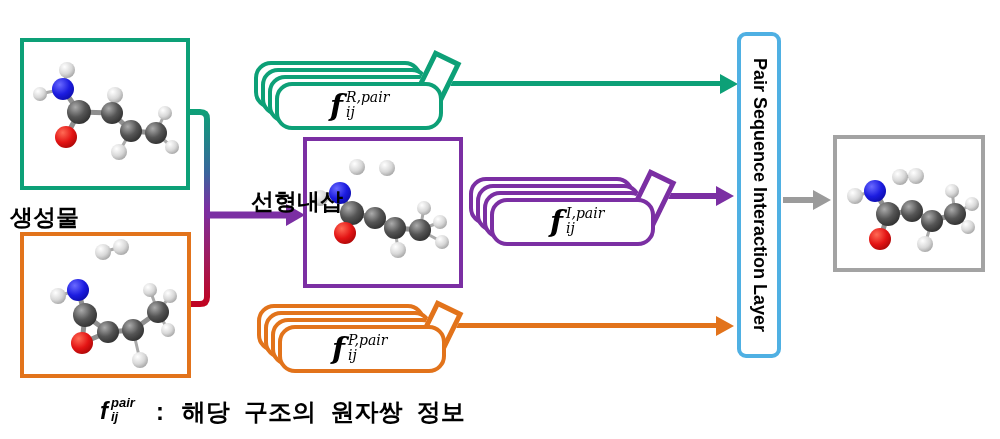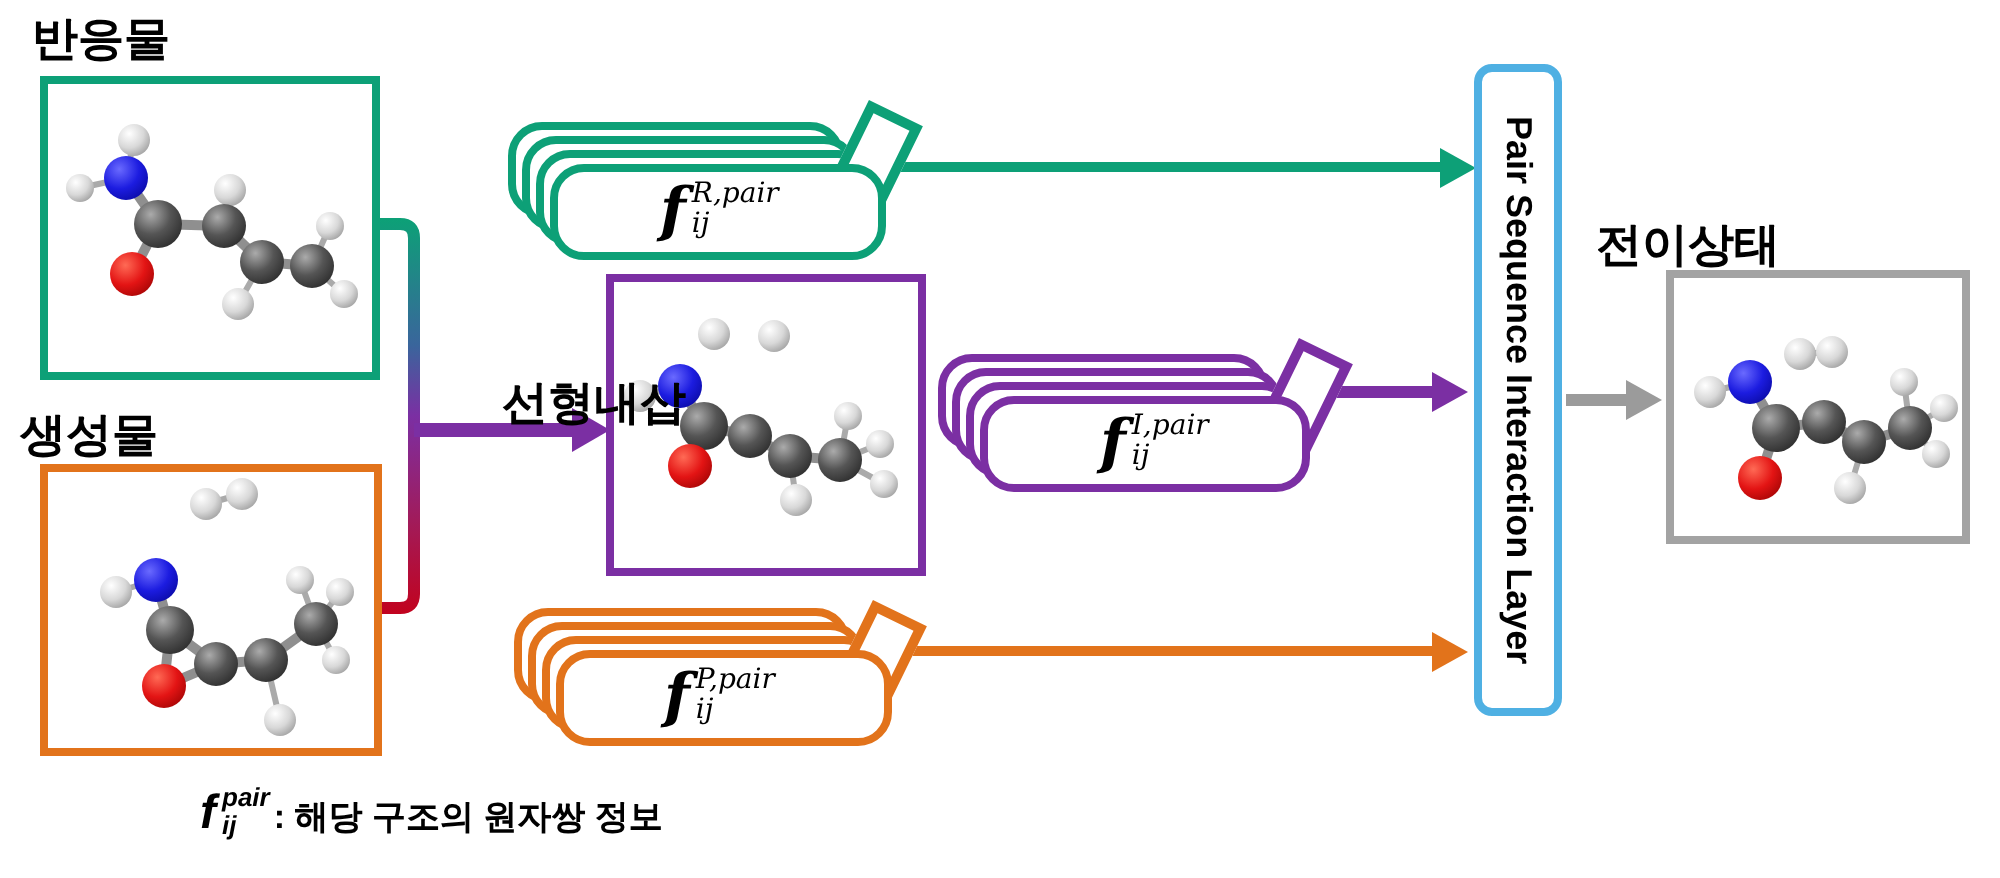--- a/index.html
+++ b/index.html
@@ -50,22 +50,22 @@
     writing-mode:vertical-rl; font-weight:700; font-size:18px; color:#000;
     white-space:nowrap; letter-spacing:0px;
   }
   #caption {
     position:absolute; left:100px; top:394px; display:flex; align-items:center;
     z-index:5; color:#000;
   }
   #caption .fbase { font-size:24px; }
   #caption .fscripts { font-size:13px; font-weight:700;justify-content:space-between; }
   #caption .cap-text {
-    font-family:Liberation Sans, sans-serif; font-weight:600; font-size:17px;
-    margin-left:2px; margin-top:2px; white-space:nowrap;
+    font-family:Liberation Mono, monospace; font-weight:600; font-size:24px;
+    margin-left:18px; margin-top:2px; white-space:nowrap;
   }
   .bond  { stroke:#8f8f8f; stroke-width:5; stroke-linecap:round; }
   .hbond { stroke:#aaaaaa; stroke-width:3; stroke-linecap:round; }
 </style>
 </head>
 <body>
 
 <div id="canvas">
 
   <svg width="0" height="0" style="position:absolute">
@@ -101,21 +101,20 @@
         <stop offset="0.5" stop-color="#7B2FA3"></stop>
         <stop offset="0.78" stop-color="#A31A57"></stop>
         <stop offset="1" stop-color="#C1031F"></stop>
       </linearGradient>
     </defs>
     <path d="M 187 112 H 200 Q 207 112 207 119 V 297 Q 207 304 200 304 H 189" fill="none" stroke="url(#connGrad)" stroke-width="6"></path>
     <line x1="207" y1="215" x2="288" y2="215" stroke="#7B2FA3" stroke-width="7"></line>
     <polygon points="286,204 305,215 286,226" fill="#7B2FA3"></polygon>
   </svg>
 
-  <div class="klabel" style="left:16px; top:4px;">반응물</div>
   <div class="mol-box" style="left:20px; top:38px; width:170px; height:152px; border:4px solid #0DA077;">
     <svg width="162" height="144" viewBox="0 0 162 144">
       <line class="hbond" x1="43" y1="28" x2="39" y2="47"></line>
       <line class="hbond" x1="16" y1="52" x2="39" y2="47"></line>
       <line class="bond" x1="39" y1="47" x2="55" y2="70"></line>
       <line class="bond" x1="55" y1="70" x2="42" y2="95"></line>
       <line class="bond" x1="55" y1="70" x2="88" y2="71"></line>
       <line class="hbond" x1="91" y1="53" x2="88" y2="71"></line>
       <line class="bond" x1="88" y1="71" x2="107" y2="89"></line>
       <line class="hbond" x1="95" y1="110" x2="107" y2="89"></line>
@@ -242,21 +241,20 @@
   <div class="arrow-line" style="left:450px; top:323px; width:268px; height:5px; background:#E2731B;"></div>
   <div class="arrow-head" style="left:716px; top:316px; border-left:18px solid #E2731B;"></div>
 
   <div id="interaction-layer">
     <div class="vtext">Pair Sequence Interaction Layer</div>
   </div>
 
   <div class="arrow-line" style="left:783px; top:197px; width:30px; height:6px; background:#9B9B9B;"></div>
   <div class="arrow-head" style="left:813px; top:190px; border-left:18px solid #9B9B9B;"></div>
 
-  <div class="klabel" style="left:798px; top:107px;">전이상태</div>
   <div class="mol-box" style="left:833px; top:135px; width:152px; height:137px; border:4px solid #A3A3A3;">
     <svg width="144" height="129" viewBox="0 0 144 129">
       <line class="hbond" x1="63" y1="38" x2="79" y2="37"></line>
       <line class="hbond" x1="18" y1="57" x2="38" y2="52"></line>
       <line class="bond" x1="38" y1="52" x2="51" y2="75"></line>
       <line class="bond" x1="51" y1="75" x2="43" y2="100"></line>
       <line class="bond" x1="51" y1="75" x2="75" y2="72"></line>
       <line class="bond" x1="75" y1="72" x2="95" y2="82"></line>
       <line class="hbond" x1="88" y1="105" x2="95" y2="82"></line>
       <line class="bond" x1="95" y1="82" x2="118" y2="75"></line>

